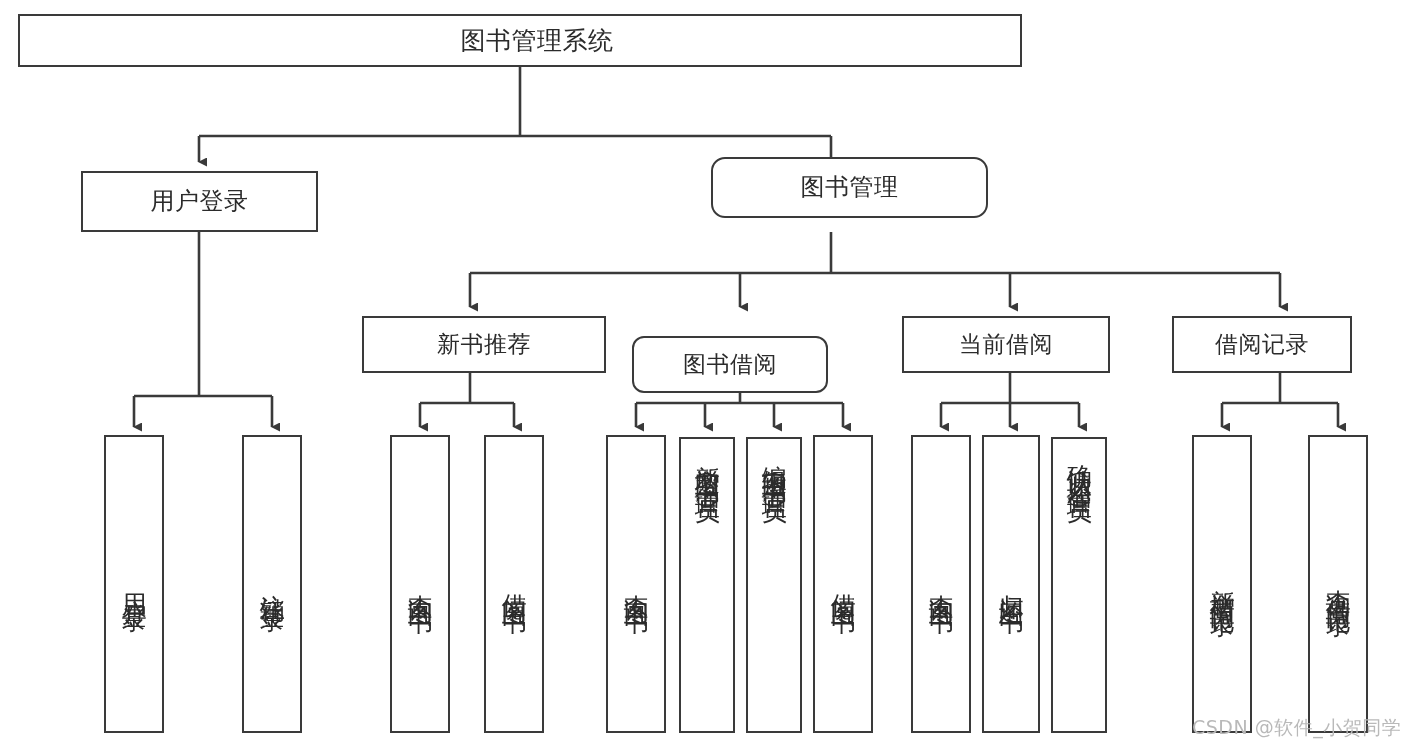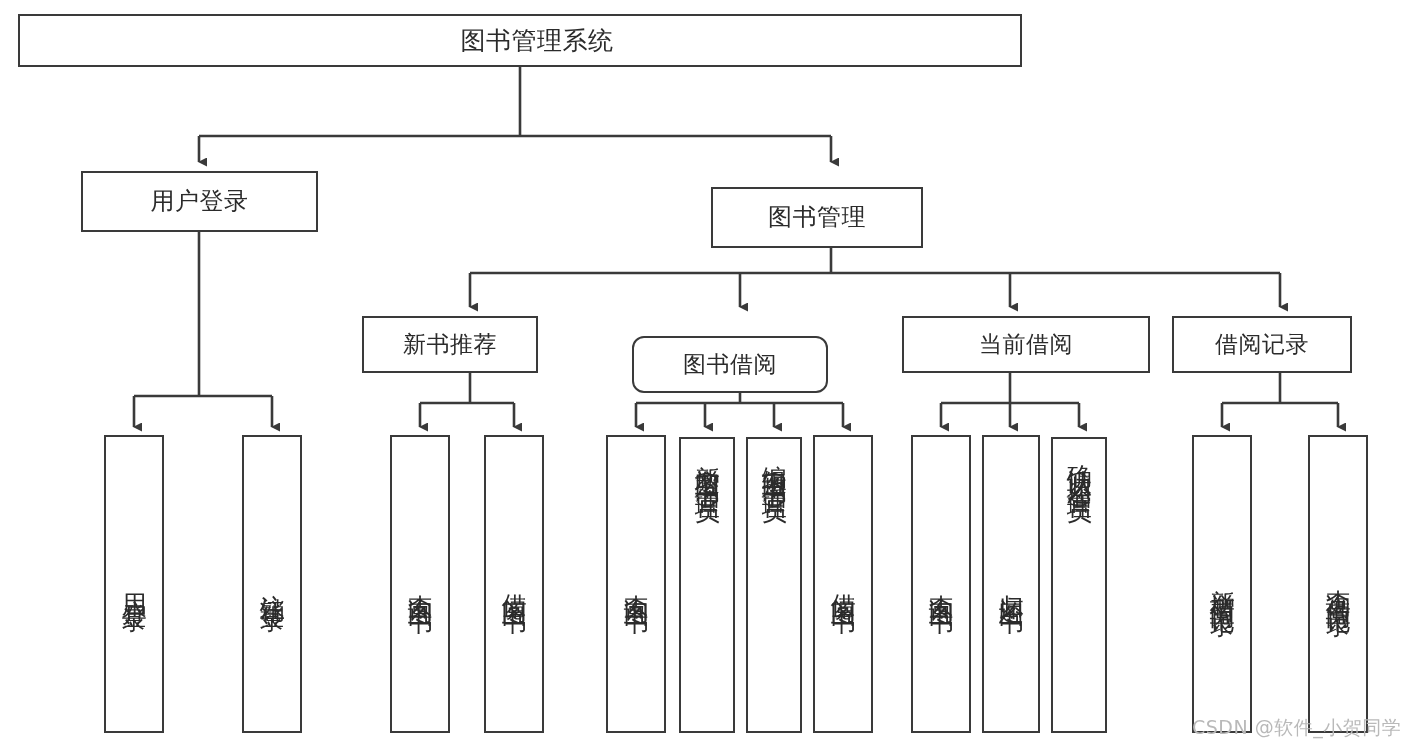--- a/index.html
+++ b/index.html
@@ -139,31 +139,31 @@
     </g>
   </svg>
 
   <div class="node root" style="left:18px; top:14px; width:1004px; height:53px;">
     <span class="node-label">图书管理系统</span>
   </div>
 
   <div class="node h2" style="left:81px; top:171px; width:237px; height:61px;">
     <span class="node-label">用户登录</span>
   </div>
-  <div class="node h2" style="left:711px; top:187px; width:212px; height:61px;">
+  <div class="node h2" style="left:711px; top:157px; width:277px; height:61px;border-radius:14px;">
     <span class="node-label">图书管理</span>
   </div>
 
-  <div class="node h3" style="left:362px; top:316px; width:176px; height:57px;">
+  <div class="node h3" style="left:362px; top:316px; width:244px; height:57px;">
     <span class="node-label">新书推荐</span>
   </div>
   <div class="node h3" style="left:632px; top:336px; width:196px; height:57px;border-radius:12px;">
     <span class="node-label">图书借阅</span>
   </div>
-  <div class="node h3" style="left:902px; top:316px; width:248px; height:57px;">
+  <div class="node h3" style="left:902px; top:316px; width:208px; height:57px;">
     <span class="node-label">当前借阅</span>
   </div>
   <div class="node h3" style="left:1172px; top:316px; width:180px; height:57px;">
     <span class="node-label">借阅记录</span>
   </div>
 
   <div class="node leaf center-v" style="left:104px; top:435px; width:60px; height:298px;">
     <span class="node-label">用户登录</span>
   </div>
   <div class="node leaf center-v" style="left:242px; top:435px; width:60px; height:298px;">

